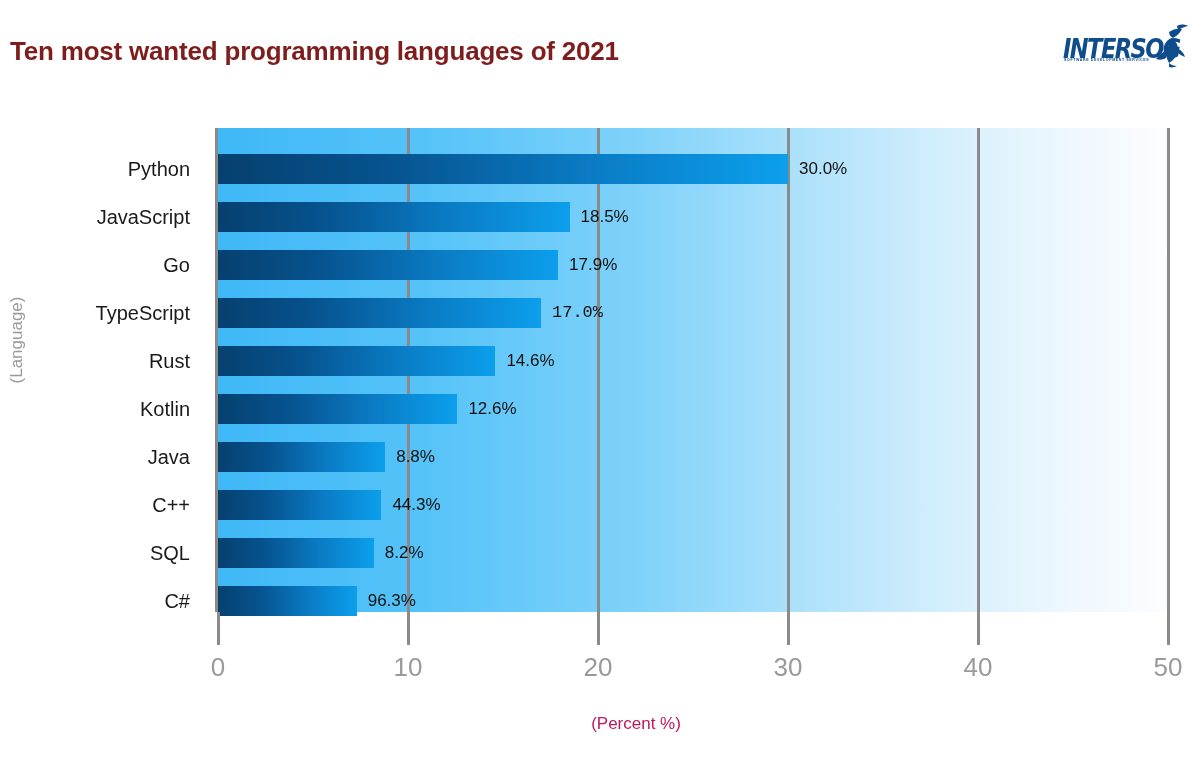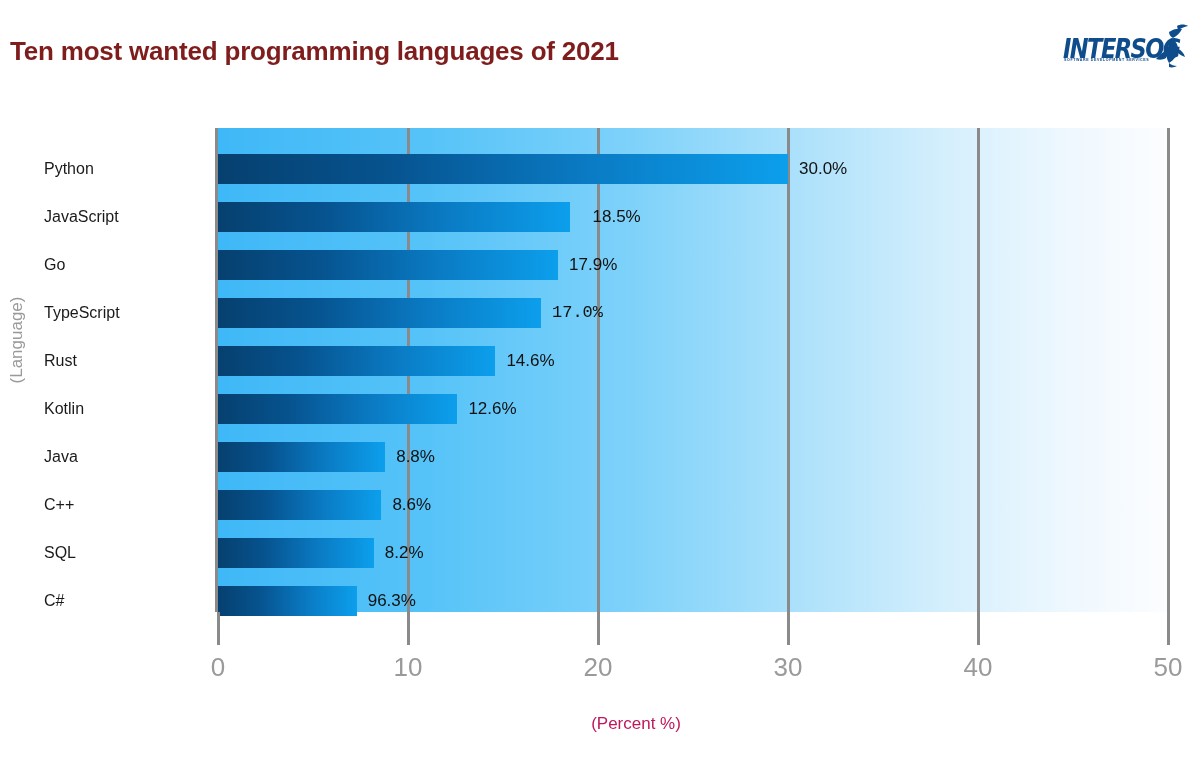--- a/index.html
+++ b/index.html
@@ -158,27 +158,26 @@
     color: #111111;
     white-space: nowrap;
     padding-left: 11px;
     text-align: center;
   }
 
   .cat-label-abs {
     position: absolute;
     left: 0;
     width: 200px;
-    text-align: left;
+    text-align: right;
     height: 30px;
     line-height: 30px;
-    font-size: 16px;
+    font-size: 20px;
     color: #1A1A1A;
     white-space: nowrap;
-    margin-left: 44px;
   }
 </style>
 </head>
 <body>
 
 <div id="page">
 
   <div id="chart-title">Ten most wanted programming languages of 2021</div>
 
   <div id="brand-logo">
@@ -202,33 +201,33 @@
         <div class="gridline" style="left: 188.5px;"></div>
         <div class="gridline" style="left: 378.5px;"></div>
         <div class="gridline" style="left: 568.5px;"></div>
         <div class="gridline" style="left: 758.5px;"></div>
         <div class="gridline" style="left: 948.5px;"></div>
       </div>
     <div id="bars">
         <div class="bar" style="top: 26px; width: 570px;"></div>
         <div class="bar-value" style="top: 26px; left: 570px;">30.0%</div>
         <div class="bar" style="top: 74px; width: 351.5px;"></div>
-        <div class="bar-value" style="top: 74px; left: 351.5px; margin-left: 12px;">18.5%</div>
+        <div class="bar-value" style="top: 74px; left: 351.5px;">18.5%</div>
         <div class="bar" style="top: 122px; width: 340.1px;"></div>
         <div class="bar-value" style="top: 122px; left: 340.1px;">17.9%</div>
         <div class="bar" style="top: 170px; width: 323px;"></div>
         <div class="bar-value" style="top: 170px; left: 323px; font-family: Liberation Mono, monospace;">17.0%</div>
         <div class="bar" style="top: 218px; width: 277.4px;"></div>
         <div class="bar-value" style="top: 218px; left: 277.4px;">14.6%</div>
         <div class="bar" style="top: 266px; width: 239.4px;"></div>
         <div class="bar-value" style="top: 266px; left: 239.4px;">12.6%</div>
         <div class="bar" style="top: 314px; width: 167.2px;"></div>
         <div class="bar-value" style="top: 314px; left: 167.2px;">8.8%</div>
         <div class="bar" style="top: 362px; width: 163.4px;"></div>
-        <div class="bar-value" style="top: 362px; left: 163.4px;">8.6%</div>
+        <div class="bar-value" style="top: 362px; left: 163.4px;">44.3%</div>
         <div class="bar" style="top: 410px; width: 155.8px;"></div>
         <div class="bar-value" style="top: 410px; left: 155.8px;">8.2%</div>
         <div class="bar" style="top: 458px; width: 138.7px;"></div>
         <div class="bar-value" style="top: 458px; left: 138.7px;">96.3%</div>
       </div>
   </div>
 
   <div id="axis-line-left"></div>
   <div id="ticks">
       <div class="tick-mark" style="left: 216.5px;"></div>

